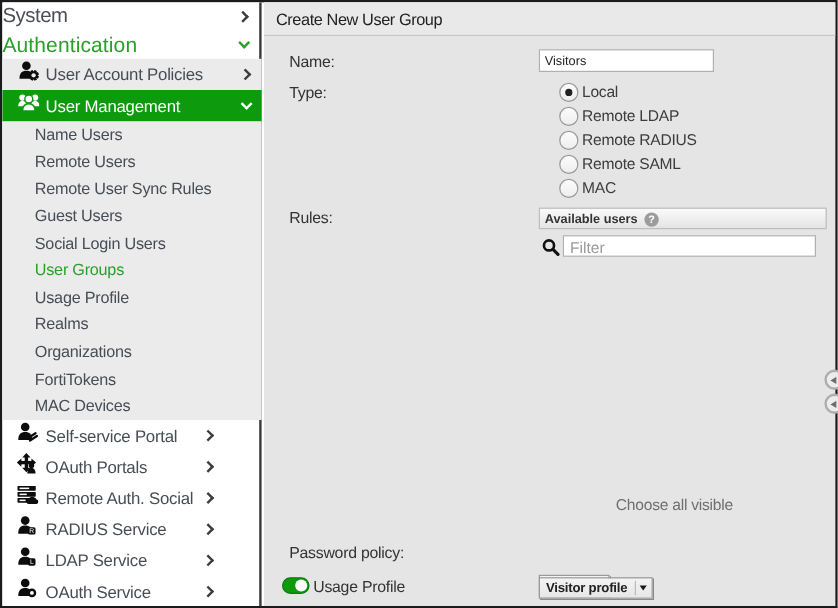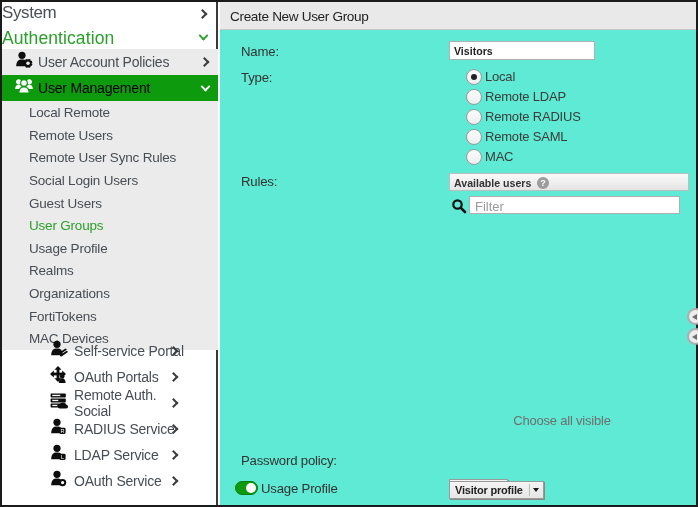--- a/index.html
+++ b/index.html
@@ -22,40 +22,40 @@
 .chev.d { right:9px; top:50%; transform:translateY(-70%) rotate(45deg); }
 .chev.green { border-color:#2aa02a; }
 .chev.white { border-color:#fff; }
 .graysec { position:absolute; left:0; top:47px; width:216px; height:301px;
   background:#ebebeb; }
 .navrow { position:relative; height:26px; }
 .navrow .ic { position:absolute; left:13px; top:50%; transform:translateY(-50%); }
 .navrow .t { position:absolute; left:36px; top:50%; transform:translateY(-50%);
   font-size:14px; letter-spacing:-0.2px; color:#474d55; }
 .navrow.sel { background:#0d9a0d; }
-.navrow.sel .t { color:#000000; }
+.navrow.sel .t { color:#ffffff; }
 .sub { position:relative; height:22.6px; }
 .sub .t { position:absolute; left:27px; top:50%; transform:translateY(-50%);
   font-size:13.5px; letter-spacing:-0.2px; color:#474d55; white-space:nowrap; }
 .sub .t.green { color:#2aa02a; }
-.whitesec { position:absolute; left:0; top:336px; width:185px;padding-left:36px; }
+.whitesec { position:absolute; left:0; top:348px; width:185px; }
 .whitesec .navrow { height:26px; }
 .whitesec .navrow .ic { left:12px; }
 .whitesec .navrow .t { left:36px; }
 
 .content { position:absolute; left:218px; top:0; width:476px; height:503px;
-  background:#5eead4; }
+  background:#e5e5e5; }
 .hdr { position:absolute; left:0; top:0; width:476px; height:28px;
   background:#e9e9e9; border-bottom:1px solid #c6c6c6; }
 .hdr .t { position:absolute; left:10px; top:13.5px; transform:translateY(-50%);
   font-size:13.6px; color:#222; font-weight:normal; letter-spacing:-0.35px;}
 .lbl { position:absolute; font-size:13.2px; color:#333; letter-spacing:-0.2px;
   white-space:nowrap; }
 .inp { position:absolute; border:1px solid #b0b0b0; background:#fff; }
-.txtin { font-size:10.6px; font-weight:bold; color:#222; padding:3px 0 0 4px; }
+.txtin { font-size:10.6px; font-weight:normal; color:#222; padding:3px 0 0 4px; }
 
 .radio { position:absolute; width:16px; height:16px; border-radius:50%;
   border:1px solid #9a9a9a; background:linear-gradient(#fdfdfd,#ededed); }
 .radio.on::after { content:""; position:absolute; left:4px; top:4px;
   width:6px; height:6px; border-radius:50%; background:#222; }
 .rlbl { position:absolute; font-size:13px; color:#3c3c3c; letter-spacing:-0.2px;
   white-space:nowrap; }
 
 .avbar { position:absolute; left:229px; top:171px; width:240px; height:18px;
   background:linear-gradient(#fafafa,#e4e4e4); border:1px solid #bdbdbd; }
@@ -136,33 +136,33 @@
               <circle cx="14.3" cy="4.8" r="2.6" fill="#fff"></circle>
               <path d="M0.2 12 C0.2 9 1.7 7.7 3.7 7.7 C5.7 7.7 7.2 9 7.2 12 Z" fill="#fff"></path>
               <path d="M10.8 12 C10.8 9 12.3 7.7 14.3 7.7 C16.3 7.7 17.8 9 17.8 12 Z" fill="#fff"></path>
               <circle cx="9" cy="6" r="3.3" fill="#fff" stroke="#0d9a0d" stroke-width="1.2"></circle>
               <path d="M3.8 16 C3.8 11.6 6 9.9 9 9.9 C12 9.9 14.2 11.6 14.2 16 Z" fill="#fff" stroke="#0d9a0d" stroke-width="1.2"></path>
             </svg></span>
           <span class="t">User Management</span>
           <span class="chev d white"></span>
         </div>
       <div class="sub">
-          <span class="t">Local Remote</span>
+          <span class="t">Name Users</span>
         </div>
       <div class="sub">
           <span class="t">Remote Users</span>
         </div>
       <div class="sub">
           <span class="t">Remote User Sync Rules</span>
         </div>
       <div class="sub">
+          <span class="t">Guest Users</span>
+        </div>
+      <div class="sub">
           <span class="t">Social Login Users</span>
-        </div>
-      <div class="sub">
-          <span class="t">Guest Users</span>
         </div>
       <div class="sub">
           <span class="t green">User Groups</span>
         </div>
       <div class="sub">
           <span class="t">Usage Profile</span>
         </div>
       <div class="sub">
           <span class="t">Realms</span>
         </div>

